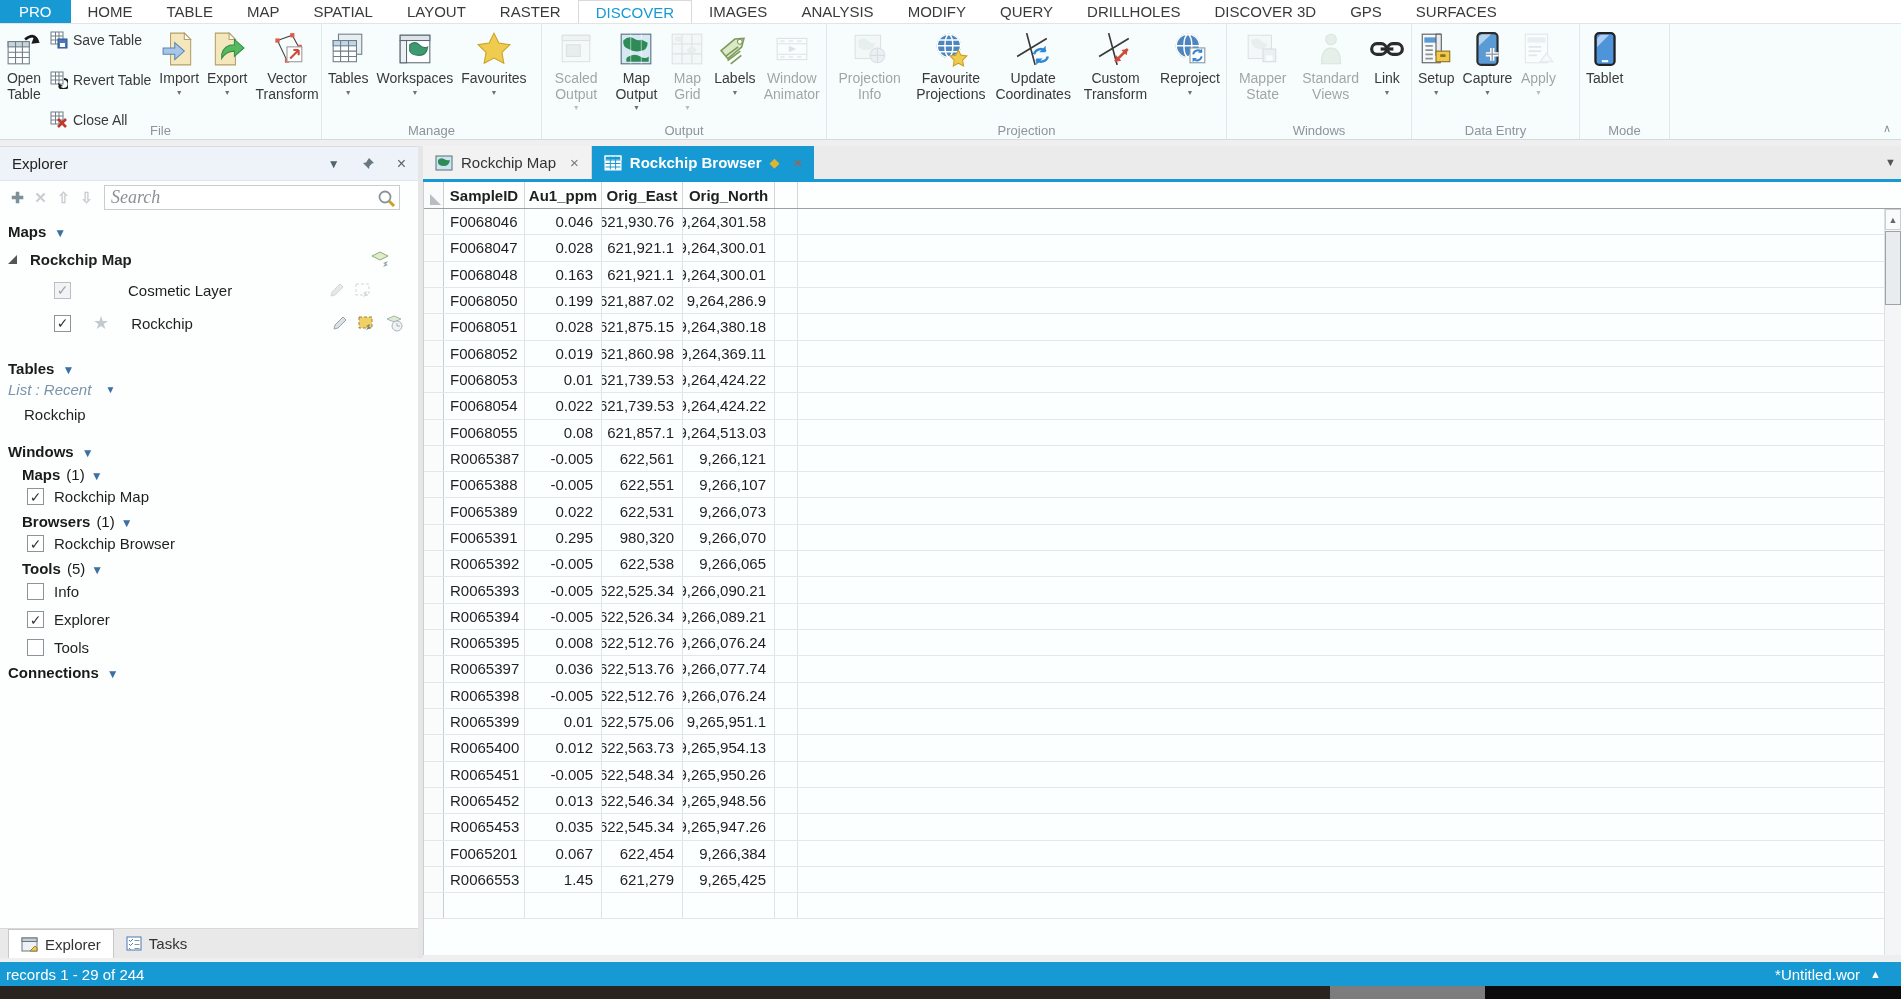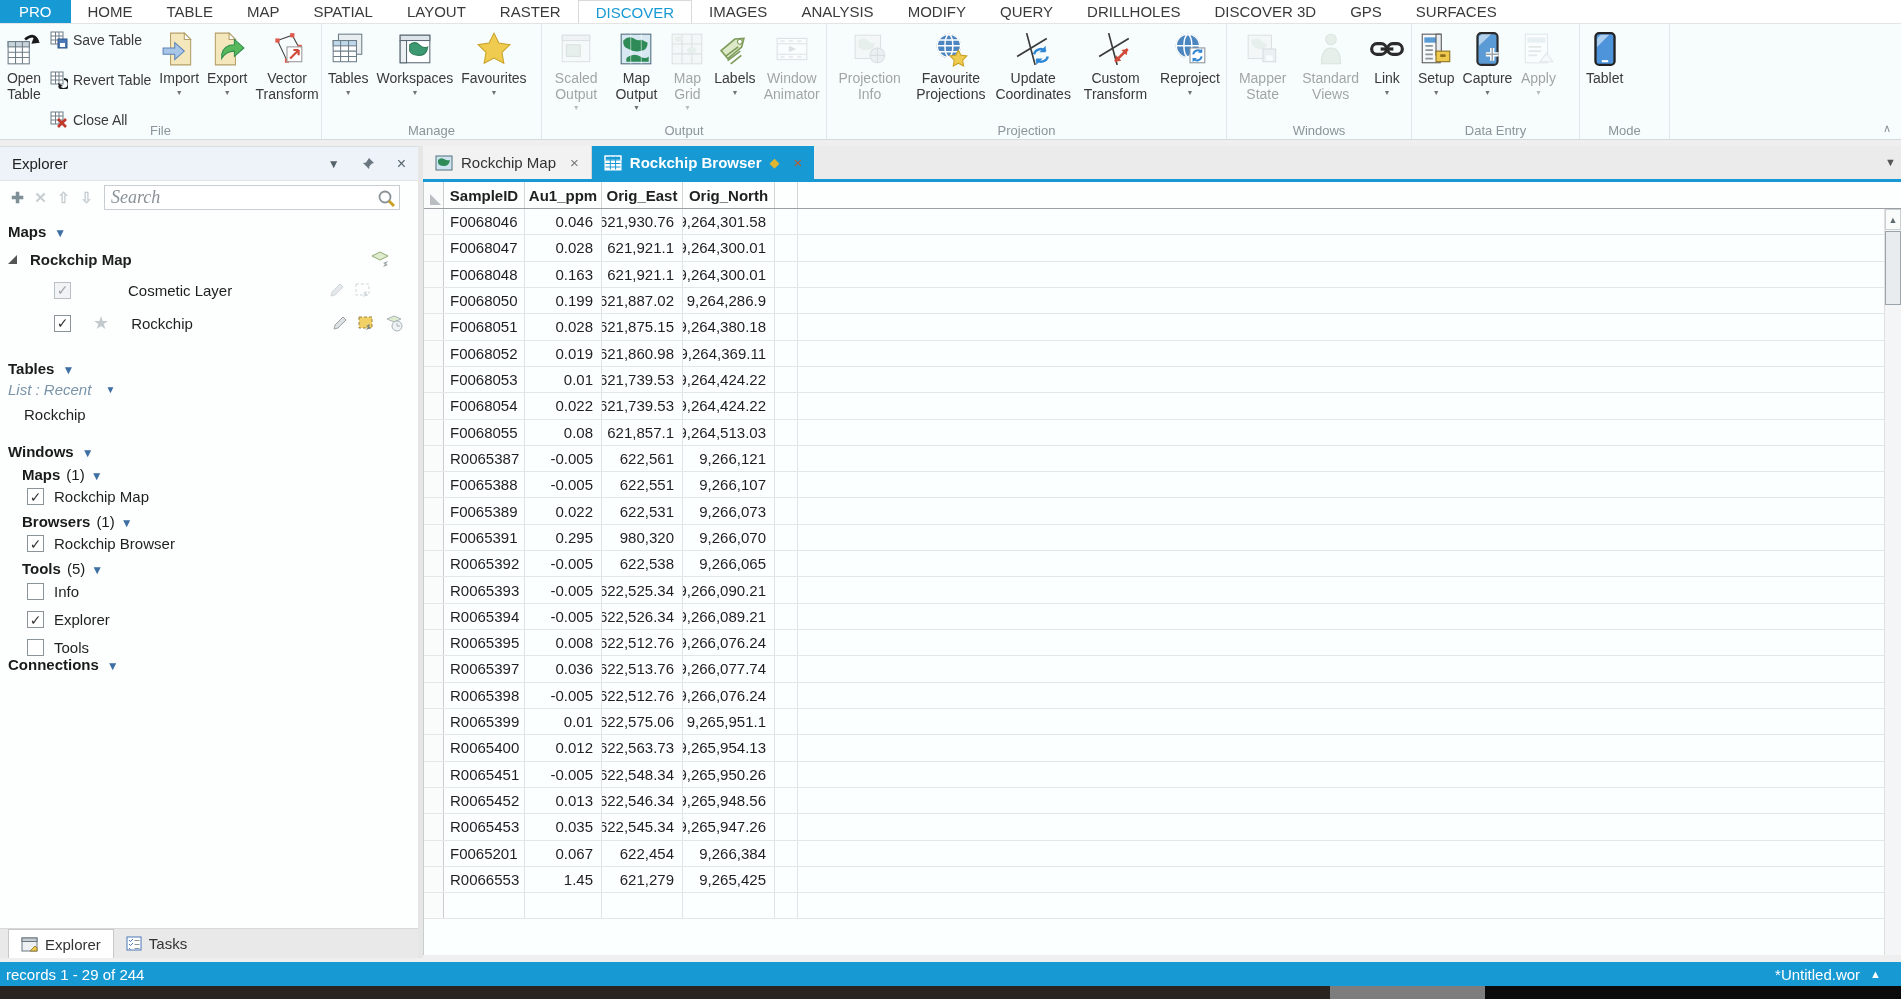--- a/index.html
+++ b/index.html
@@ -652,21 +652,21 @@
     </div>
     <div class="tree-row" style="margin-top:11px; padding-left:27px; gap:10px;">
       <span class="exp-cb">✓</span>
       <span>Explorer</span>
     </div>
     <div class="tree-row" style="margin-top:11px; padding-left:27px; gap:10px;">
       <span class="exp-cb"></span>
       <span>Tools</span>
     </div>
 
-    <div class="sec-h" style="margin-top:0;">
+    <div class="sec-h" style="margin-top:8px;">
       <span>Connections</span>
         <span class="tri">▼</span>
     </div>
   </div>
 
   <div class="splitter"></div>
 
   <div class="docarea">
     <div class="tabstrip">
       <div class="dtab inactive">

